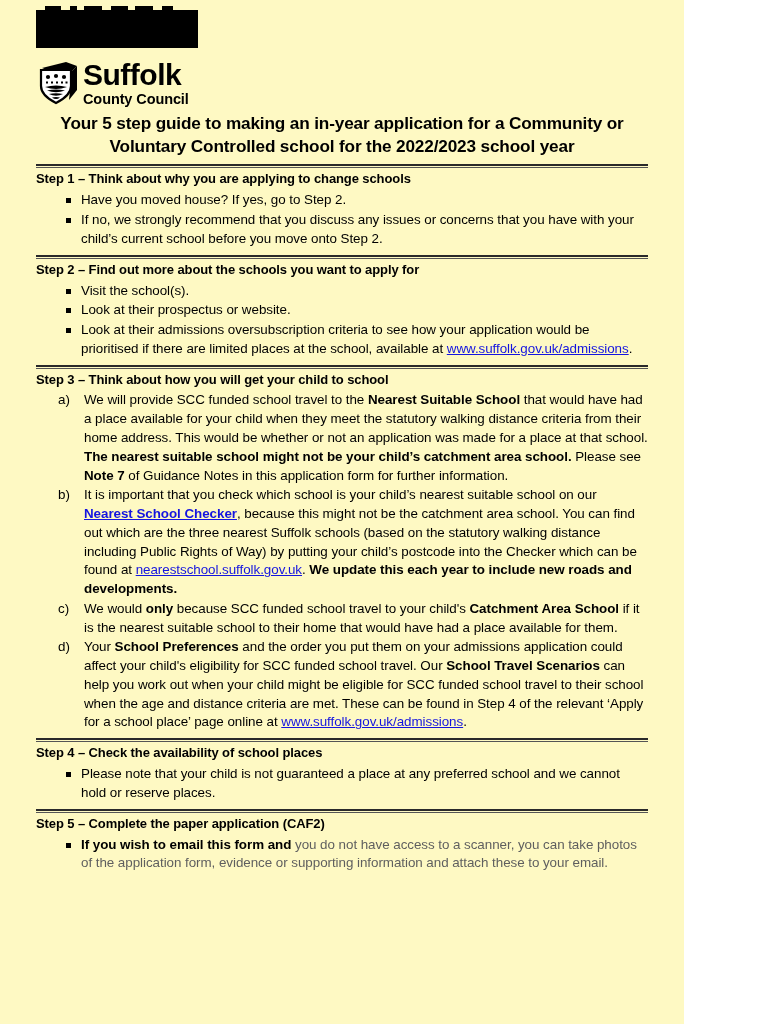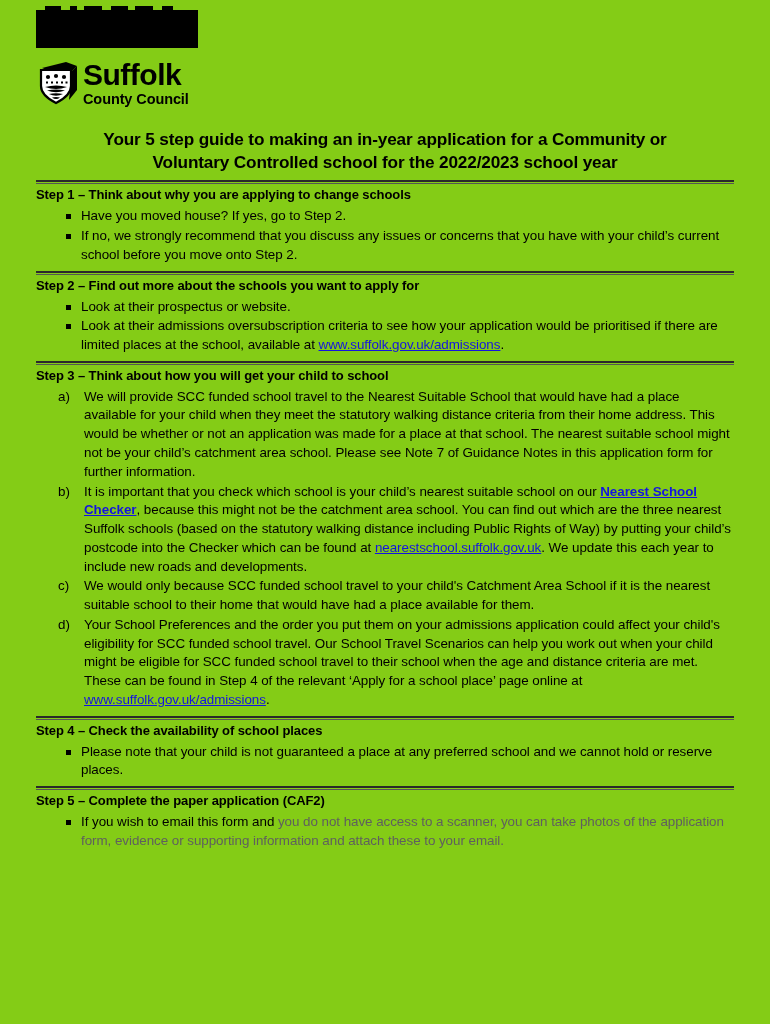--- a/index.html
+++ b/index.html
@@ -9,25 +9,25 @@
   }
   body {
     width: 770px;
     height: 1024px;
     font-family: "Liberation Sans", sans-serif;
     color: #000000;
     overflow: hidden;
   }
   .page {
     position: relative;
-    width: 770px;
+    width: 684px;
     height: 1024px;
     box-sizing: border-box;
     padding: 0 36px 0 36px;
-    background: #84cc16;
+    background: #fef9c3;
   }
 
   
   .header-area {
     padding-top: 10px;
   }
   .redaction-bar {
     width: 162px;
     height: 38px;
     background: #000000;
@@ -84,21 +84,20 @@
   .logo-sub {
     font-size: 14.5px;
     font-weight: bold;
     line-height: 1.15;
     margin-top: 2px;
     letter-spacing: -0.1px;
   }
 
   
   .doc-title {
-    margin-top: 16px;
     font-size: 17.2px;
     font-weight: bold;
     text-align: center;
     line-height: 1.35;
     letter-spacing: -0.15px;
   }
 
   
   .rule {
     height: 0;
@@ -153,21 +152,21 @@
     letter-spacing: -0.05px;
   }
   ol.alpha > li > .marker {
     position: absolute;
     left: 22px;
     top: 0;
     font-size: 13.4px;
     line-height: 1.40;
   }
 
-  b, strong { font-weight: normal; }
+  b, strong { font-weight: bold; }
   a.link {
     color: #1414e0;
     text-decoration: underline;
   }
   a.link.bold { font-weight: bold; }
   .muted { color: #5f5f5f; }
 
   .sec { margin-bottom: 2px; }
 </style>
 </head>
@@ -222,20 +221,21 @@
     <ul class="bullets">
       <li>Have you moved house? If yes, go to Step 2.</li>
       <li>If no, we strongly recommend that you discuss any issues or concerns that you have with your child’s current school before you move onto Step 2.</li>
     </ul>
   </div>
 
   <div class="rule"></div>
   <div class="sec">
     <div class="step-heading">Step 2 – Find out more about the schools you want to apply for</div>
     <ul class="bullets">
+      <li>Visit the school(s).</li>
       <li>Look at their prospectus or website.</li>
       <li><span>Look at their admissions oversubscription criteria to see how your application would be prioritised if there are limited places at the school, available at </span><a class="link" href="#">www.suffolk.gov.uk/admissions</a><span>.</span></li>
     </ul>
   </div>
 
   <div class="rule"></div>
   <div class="sec">
     <div class="step-heading">Step 3 – Think about how you will get your child to school</div>
     <ol class="alpha">
       <li>

